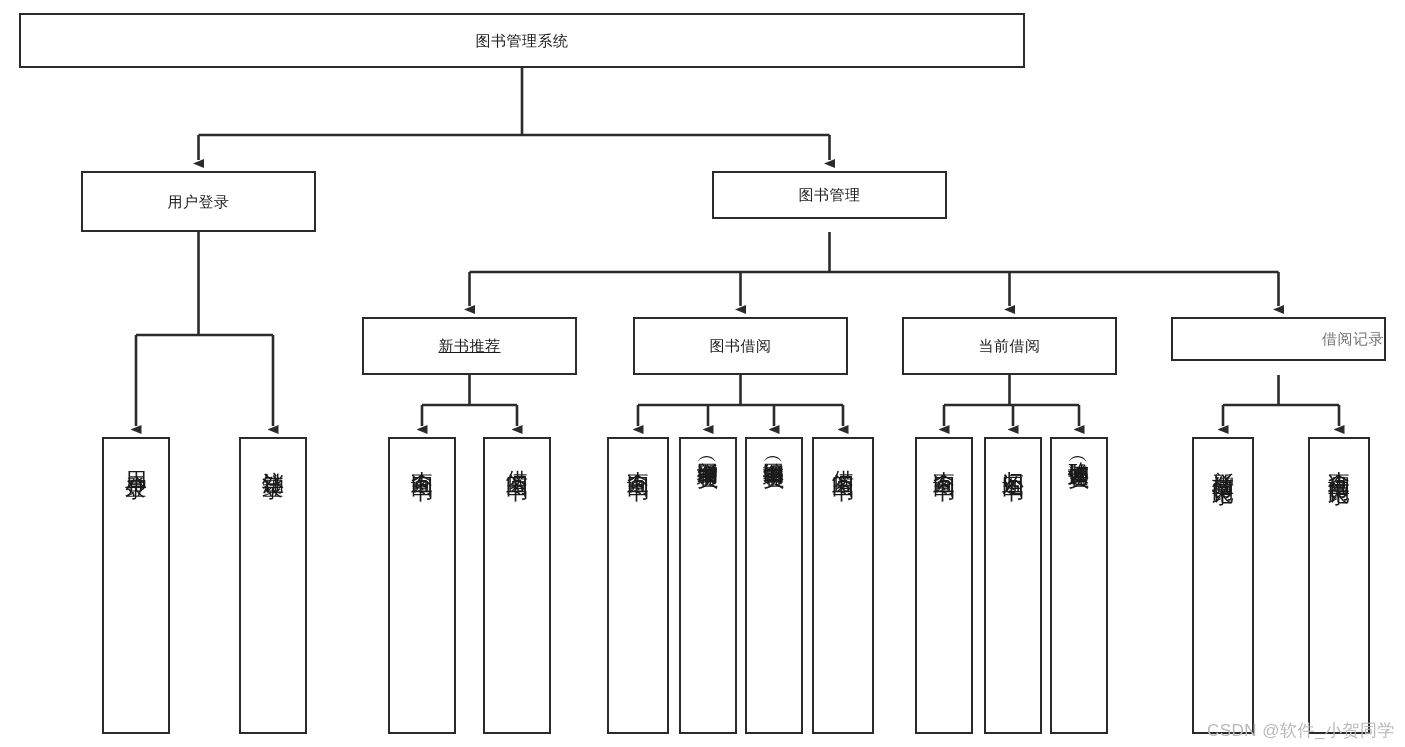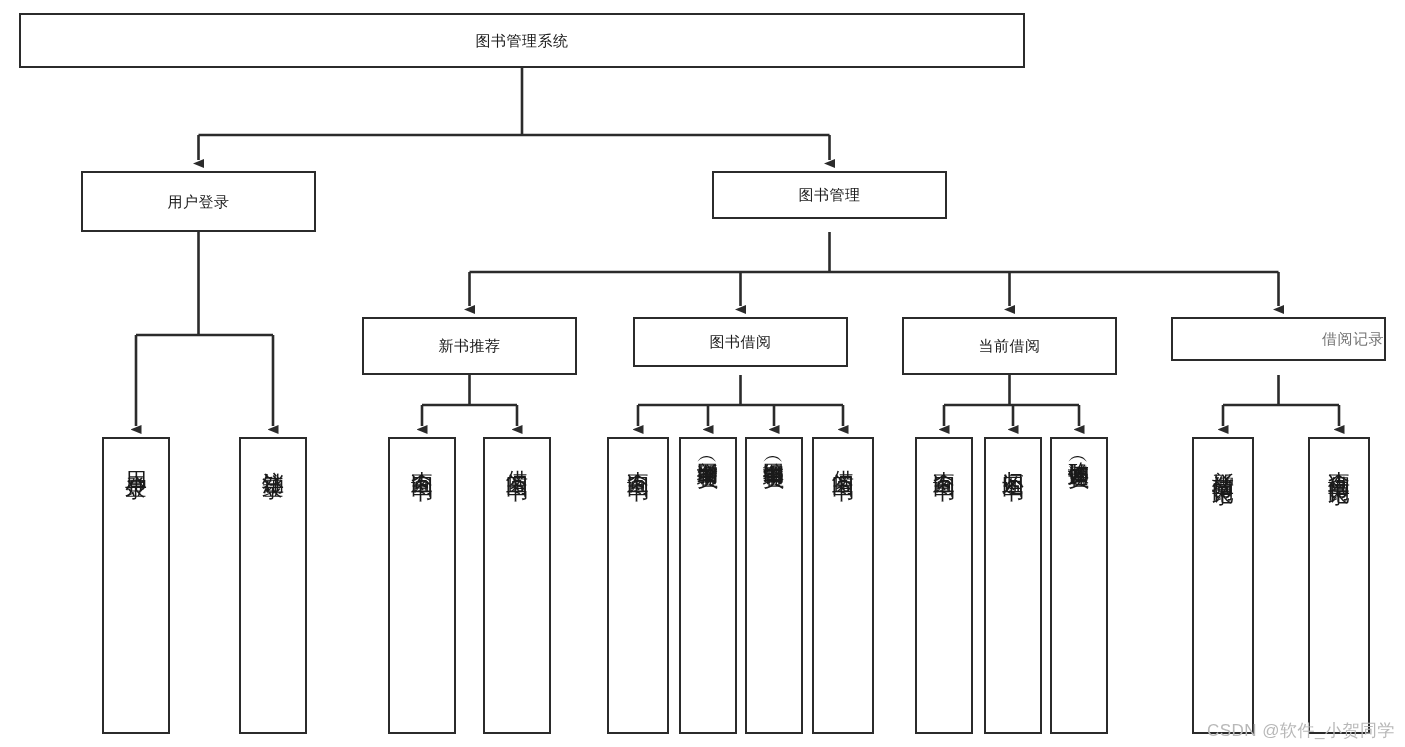--- a/index.html
+++ b/index.html
@@ -122,24 +122,24 @@
   <div id="node-layer">
       <div class="node horizontal" style="left: 19px; top: 13px; width: 1006px; height: 55px; border-color: rgb(43, 43, 43); background: rgb(255, 255, 255); color: rgb(26, 26, 26);">
         <span class="node-label">图书管理系统</span>
       </div>
       <div class="node horizontal" style="left: 81px; top: 171px; width: 235px; height: 61px; border-color: rgb(43, 43, 43); background: rgb(255, 255, 255); color: rgb(26, 26, 26);">
         <span class="node-label">用户登录</span>
       </div>
       <div class="node horizontal" style="left: 712px; top: 171px; width: 235px; height: 48px; border-color: rgb(43, 43, 43); background: rgb(255, 255, 255); color: rgb(26, 26, 26);">
         <span class="node-label">图书管理</span>
       </div>
-      <div class="node horizontal" style="left: 362px; top: 317px; width: 215px; height: 58px; border-color: rgb(43, 43, 43); background: rgb(255, 255, 255); color: rgb(26, 26, 26);">
+      <div class="node horizontal" style="left: 362px; top: 317px; width: 215px; height: 58px; border-color: rgb(43, 43, 43); background: rgb(255, 255, 255); color: rgb(26, 26, 26); text-decoration: underline;">
         <span class="node-label">新书推荐</span>
       </div>
-      <div class="node horizontal" style="left: 633px; top: 317px; width: 215px; height: 50px; border-color: rgb(43, 43, 43); background: rgb(255, 255, 255); color: rgb(26, 26, 26); justify-content: center;">
+      <div class="node horizontal" style="left: 633px; top: 317px; width: 215px; height: 58px; border-color: rgb(43, 43, 43); background: rgb(255, 255, 255); color: rgb(26, 26, 26); justify-content: center;">
         <span class="node-label">图书借阅</span>
       </div>
       <div class="node horizontal" style="left: 902px; top: 317px; width: 215px; height: 58px; border-color: rgb(43, 43, 43); background: rgb(255, 255, 255); color: rgb(26, 26, 26);">
         <span class="node-label">当前借阅</span>
       </div>
       <div class="node horizontal" style="left: 1171px; top: 317px; width: 215px; height: 44px; border-color: rgb(43, 43, 43); background: rgb(255, 255, 255); color: #737373; justify-content: flex-end;">
         <span class="node-label">借阅记录</span>
       </div>
       <div class="node vertical" style="left: 102px; top: 437px; width: 68px; height: 297px; border-color: rgb(43, 43, 43); background: rgb(255, 255, 255); color: rgb(26, 26, 26);">
         <span class="node-label">用户登录</span>

